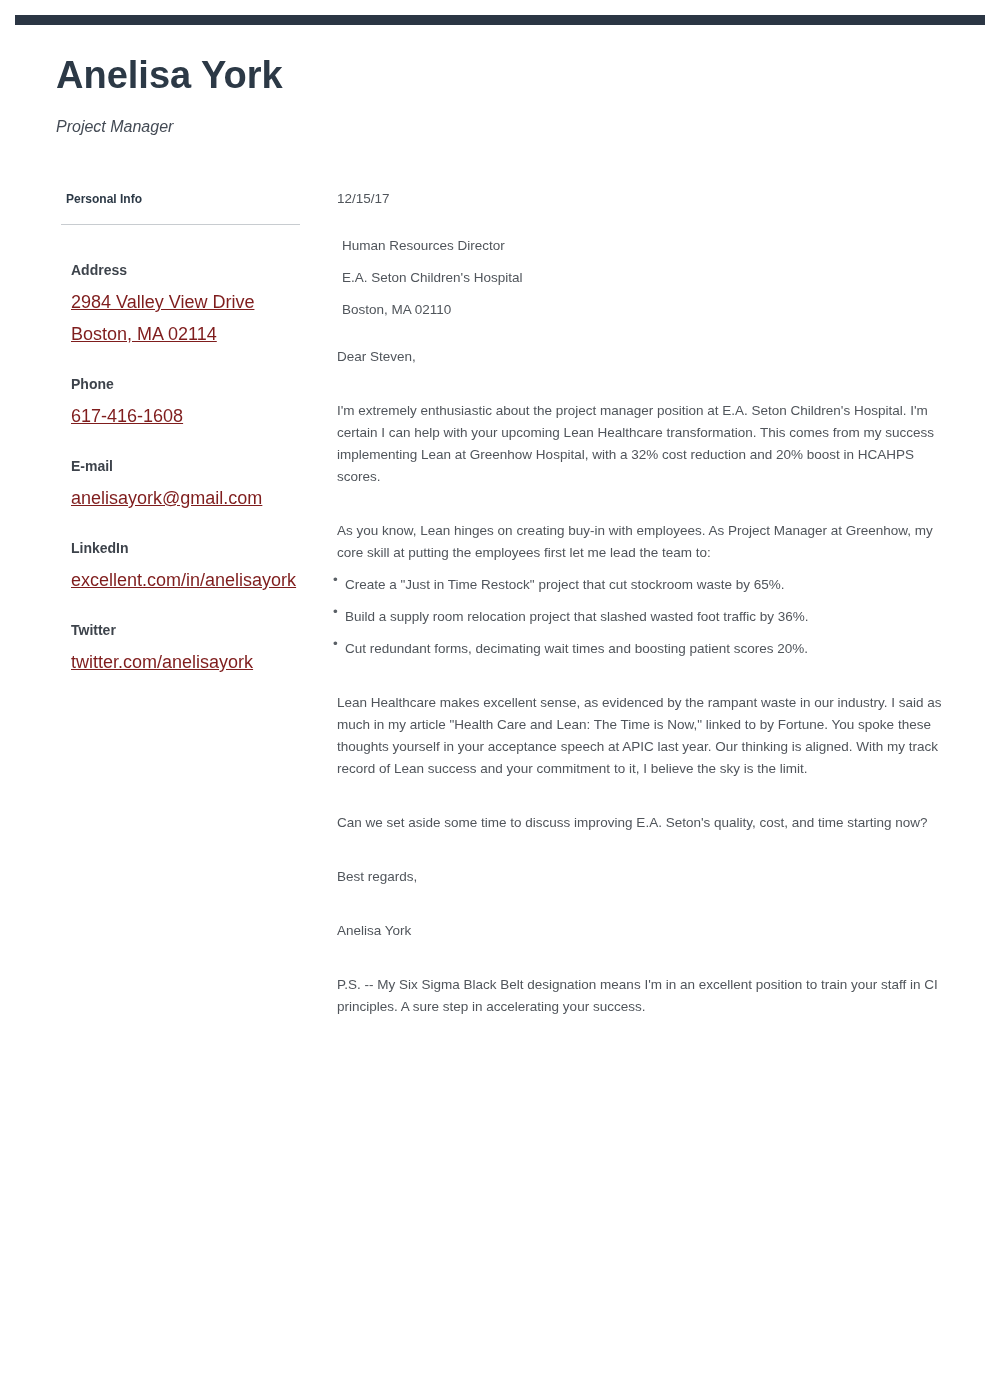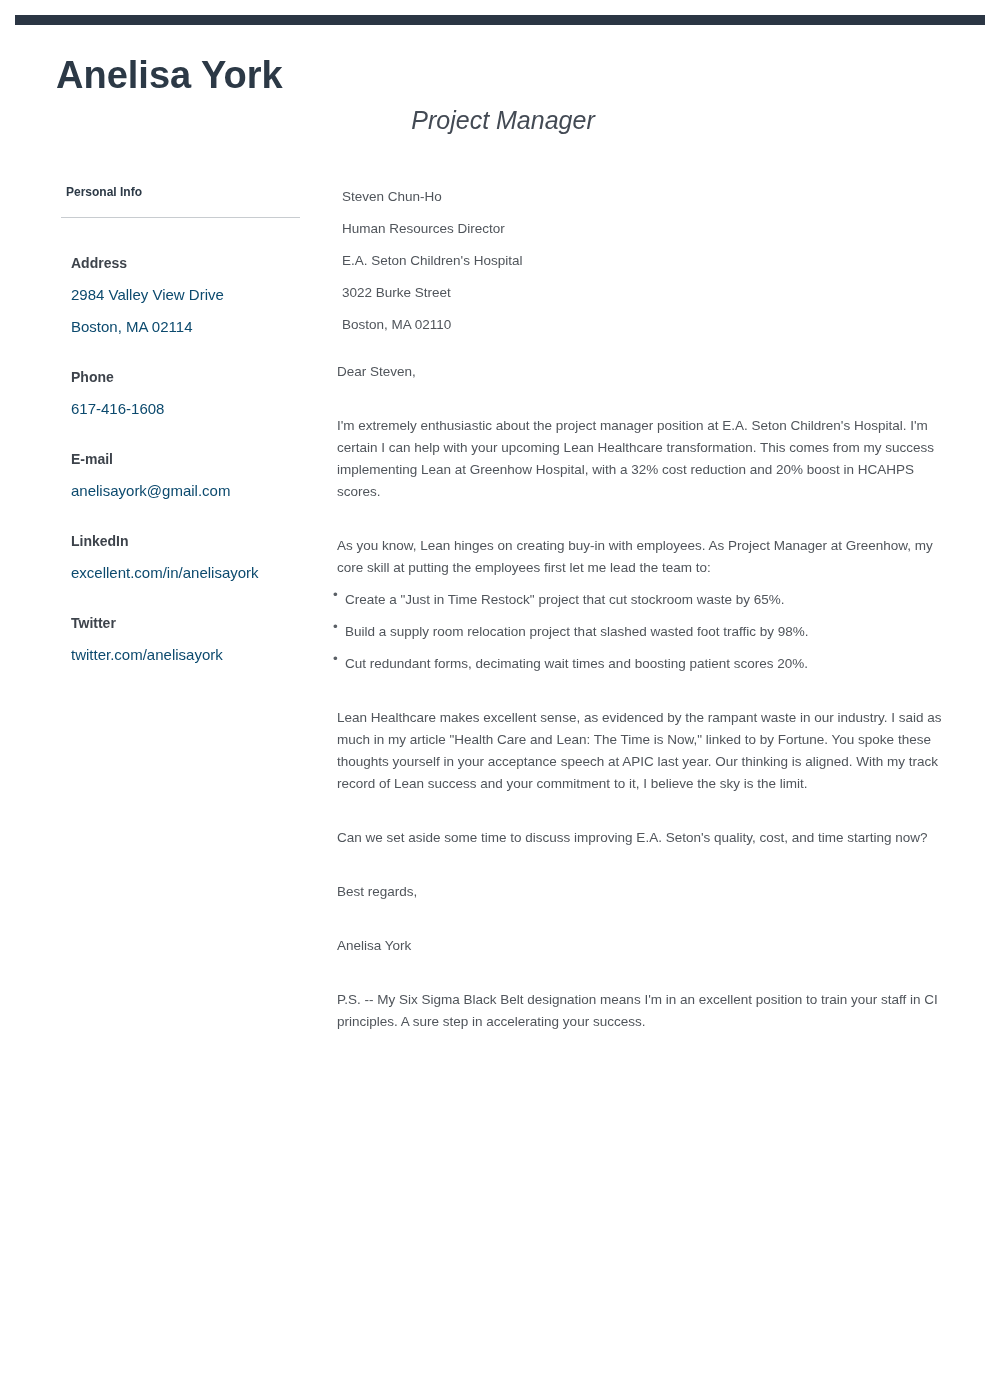--- a/index.html
+++ b/index.html
@@ -24,26 +24,25 @@
     padding: 0 40px 0 36px;
   }
   .name {
     margin-top: 22px;
     font-size: 38px;
     line-height: 46px;
     font-weight: 700;
     color: #2c3946;
   }
   .subtitle {
-    margin-top: 0;
-    font-size: 25px;
+    margin-top: 7px;
+    font-size: 16px;
     line-height: 24px;
     font-style: italic;
     color: #434a54;
-    text-align: center;
   }
 
   .columns {
     display: flex;
     margin-top: 29px;
   }
 
   .sidebar {
     flex: none;
     width: 249px;
@@ -62,23 +61,24 @@
     margin: 0 0 14px 0;
   }
   .contact-group { margin-bottom: 8px; }
   .contact-label {
     font-size: 14px;
     line-height: 22px;
     font-weight: 700;
     color: #3d434b;
   }
   .contact-value {
-    font-size: 15px;
+    font-size: 18px;
     line-height: 22px;
-    color: #0c4a6e;
+    color: #7f1d1d;
+    text-decoration: underline;
   }
 
   .letter {
     width: 643px;
     margin-left: 22px;
     font-size: 13.5px;
     line-height: 22px;
     color: #50555b;
   }
   .letter p { margin: 0 0 22px 0; }
@@ -143,38 +143,37 @@
         <div class="contact-value">excellent.com/in/anelisayork</div>
       </div>
 
       <div class="contact-group">
         <div class="contact-label">Twitter</div>
         <div class="contact-value">twitter.com/anelisayork</div>
       </div>
     </aside>
 
     <main class="letter">
+      <p class="date-line">12/15/17</p>
 
       <div class="recipient-block">
-        <p>Steven Chun-Ho</p>
         <p>Human Resources Director</p>
         <p>E.A. Seton Children's Hospital</p>
-        <p>3022 Burke Street</p>
         <p>Boston, MA 02110</p>
       </div>
 
       <p>Dear Steven,</p>
 
       <p>I'm extremely enthusiastic about the project manager position at E.A. Seton Children's Hospital. I'm certain I can help with your upcoming Lean Healthcare transformation. This comes from my success implementing Lean at Greenhow Hospital, with a 32% cost reduction and 20% boost in HCAHPS scores.</p>
 
       <p class="no-gap">As you know, Lean hinges on creating buy-in with employees. As Project Manager at Greenhow, my core skill at putting the employees first let me lead the team to:</p>
 
       <ul>
         <li>Create a "Just in Time Restock" project that cut stockroom waste by 65%.</li>
-        <li>Build a supply room relocation project that slashed wasted foot traffic by 98%.</li>
+        <li>Build a supply room relocation project that slashed wasted foot traffic by 36%.</li>
         <li>Cut redundant forms, decimating wait times and boosting patient scores 20%.</li>
       </ul>
 
       <p>Lean Healthcare makes excellent sense, as evidenced by the rampant waste in our industry. I said as much in my article "Health Care and Lean: The Time is Now," linked to by Fortune. You spoke these thoughts yourself in your acceptance speech at APIC last year. Our thinking is aligned. With my track record of Lean success and your commitment to it, I believe the sky is the limit.</p>
 
       <p>Can we set aside some time to discuss improving E.A. Seton's quality, cost, and time starting now?</p>
 
       <p>Best regards,</p>
 
       <p>Anelisa York</p>

